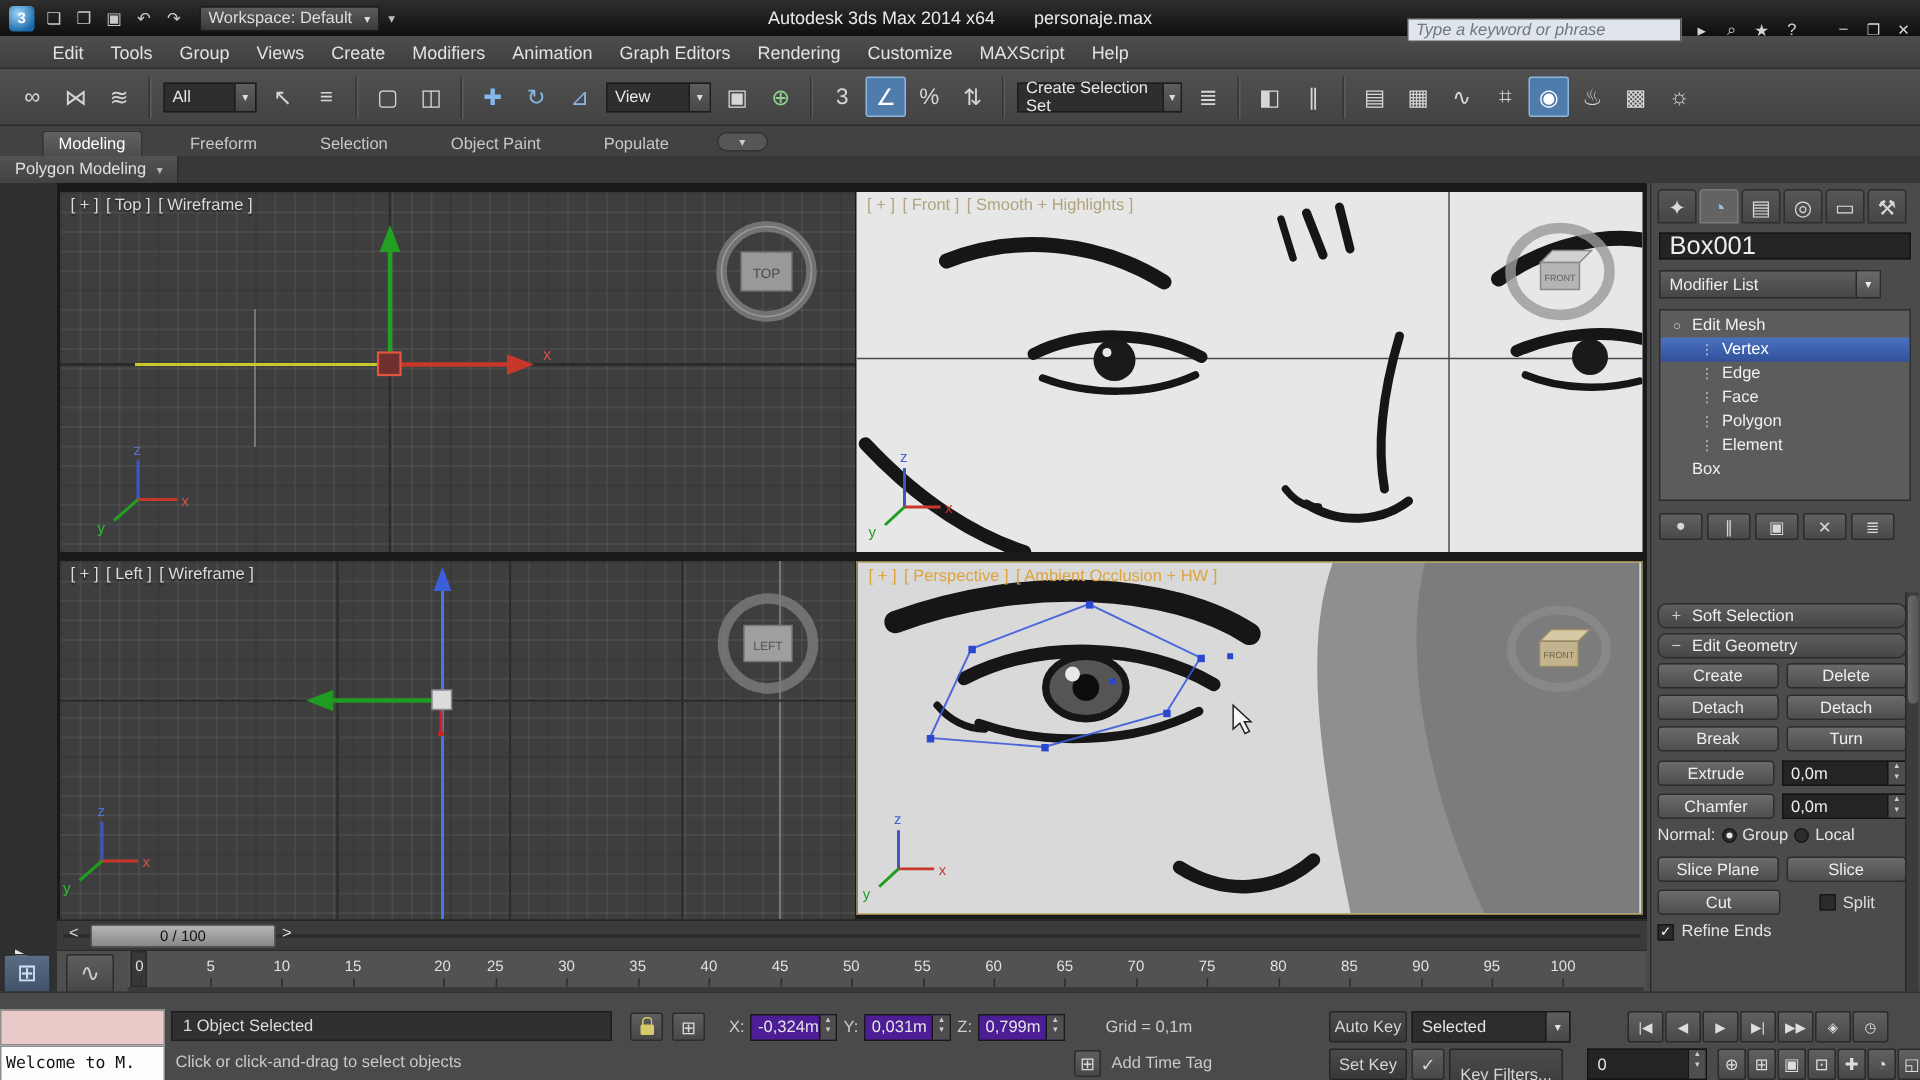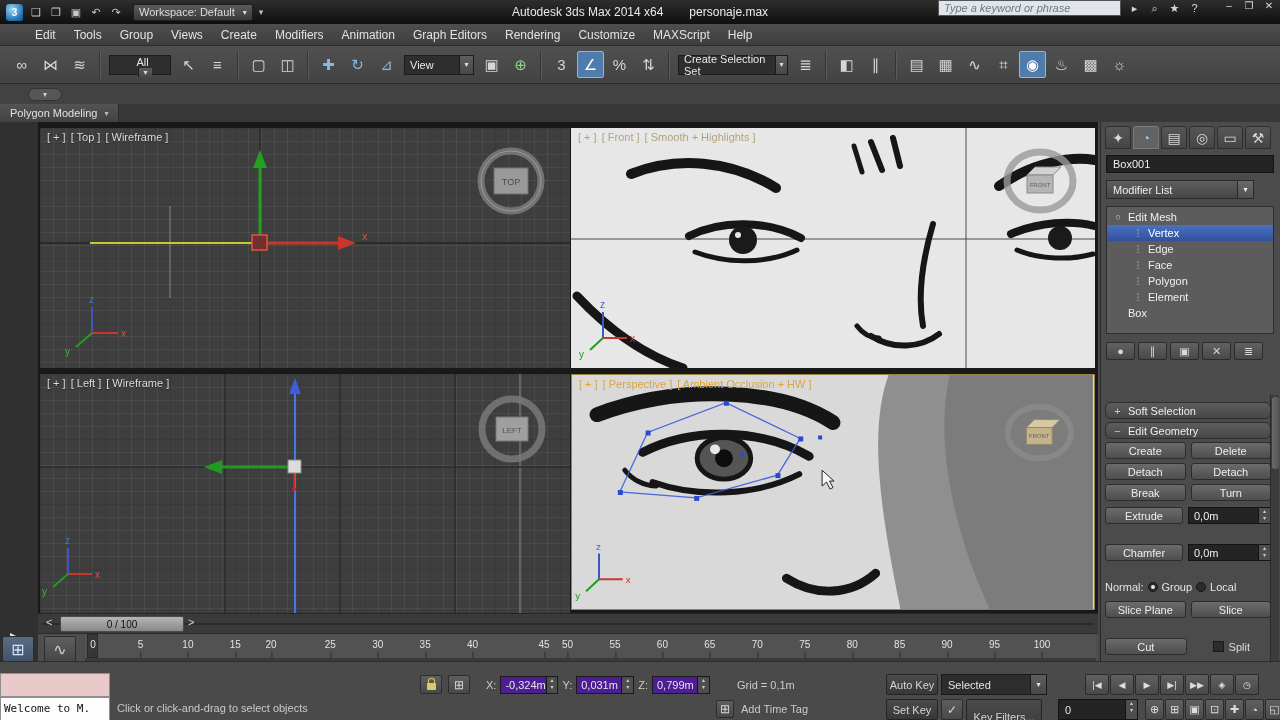--- a/index.html
+++ b/index.html
@@ -19,21 +19,21 @@
   .qa-row{display:flex;gap:2px}
   .qa-btn{width:18px;height:18px;display:flex;align-items:center;justify-content:center;
     color:#c9c9c9;font-size:11px}
   .workspace-dd{height:17px;background:linear-gradient(#5c5c5c,#3a3a3a);
     border:1px solid #1d1d1d;border-radius:2px;display:flex;align-items:center;
     padding:0 5px;gap:8px;color:#ddd;font-size:11px;margin-left:4px}
   .qa-caret{color:#bbb;font-size:9px;margin-left:2px}
   .titlebar-title{position:absolute;left:50%;transform:translateX(-50%);
     display:flex;gap:26px;color:#eaeaea;font-size:12px;white-space:nowrap}
   .tb-right{position:absolute;right:4px;top:0;height:40px;display:flex;
-    gap:6px}
+    align-items:center;gap:6px}
   .search-input{width:183px;height:16px;background:#dfe5ea;border:1px solid #555;
     font-family:"Liberation Sans",sans-serif;font-size:11px;font-style:italic;
     color:#333;padding:0 5px}
   .search-input::placeholder{color:#6e7880;font-style:italic}
   .ic-row{display:flex;gap:5px}
   .ic-btn{color:#cfd5da;font-size:11px;display:flex;align-items:center;justify-content:center;
     width:15px;height:16px}
   .win-row{display:flex;gap:6px;margin-left:14px}
   .win-btn{color:#d8d8d8;font-size:10px;width:14px;text-align:center}
 
@@ -101,21 +101,21 @@
 
   
   .command-panel{position:absolute;left:1100px;top:122px;width:180px;height:539px;
     background:#4b4b4b;border-left:1px solid #2a2a2a}
   .cp-tabs{position:absolute;left:4px;top:4px;display:flex;gap:2px}
   .cp-tab{width:26px;height:23px;display:flex;align-items:center;justify-content:center;
     font-size:14px;color:#d8d8d8;background:linear-gradient(#565656,#454545);
     border:1px solid #2e2e2e;border-radius:3px 3px 0 0}
   .cp-tab.active{background:#636363;border-color:#7a7a7a}
   .cp-name{position:absolute;left:5px;top:33px;width:168px;height:18px;background:#242424;
-    border:1px solid #141414;color:#eee;font-size:11px;padding:0 6px;
+    border:1px solid #141414;color:#eee;font-size:17px;padding:0 6px;
     font-family:"Liberation Sans",sans-serif}
   .cp-modlist{position:absolute;left:5px;top:58px;width:148px;height:19px;
     background:linear-gradient(#5e5e5e,#464646);border:1px solid #2a2a2a;
     display:flex;align-items:center;justify-content:space-between;padding-left:6px;
     color:#eee;font-size:11px}
   .cp-modlist .dd-box{width:16px;height:17px;display:flex;align-items:center;
     justify-content:center;font-size:8px;background:linear-gradient(#6a6a6a,#505050);
     border-left:1px solid #2a2a2a}
   .cp-stack{position:absolute;left:5px;top:84px;width:168px;height:128px;background:#5c5c5c;
     border:1px solid #2d2d2d;padding-top:2px;overflow:hidden}
@@ -134,21 +134,21 @@
     display:flex;align-items:center;gap:6px;padding-left:7px;color:#eee;font-size:11px}
   .rollout-header.soft{top:280px}
   .rollout-header.eg{top:300px}
   .roll-sign{width:9px;text-align:center;color:#ccc}
 
   .eg-body{position:absolute;left:4px;top:320px;width:166px}
   .eg-grid{display:grid;grid-template-columns:1fr 1fr;gap:4px 5px;margin-bottom:6px}
   .eg-btn{height:17px;background:linear-gradient(#6b6b6b,#4e4e4e);border:1px solid #2c2c2c;
     border-radius:3px;color:#eee;font-size:11px;display:flex;align-items:center;
     justify-content:center}
-  .eg-row{display:flex;gap:5px;margin-bottom:20px}
+  .eg-row{display:flex;gap:5px;margin-bottom:5px}
   .eg-row .eg-btn{flex:1}
   .eg-spin{flex:1;height:17px;background:#242424;border:1px solid #141414;display:flex;
     align-items:center;justify-content:space-between;padding-left:5px;color:#eee;font-size:11px}
   .spin-arrows{display:flex;flex-direction:column;width:12px;height:15px;
     background:#4e4e4e;border-left:1px solid #141414}
   .spin-arrows i{font-style:normal;font-size:6px;line-height:7px;text-align:center;color:#ccc}
   .eg-normal{display:flex;align-items:center;gap:4px;color:#e4e4e4;font-size:11px;
     margin:3px 0 8px 0}
   .radio{width:10px;height:10px;border-radius:50%;background:#2c2c2c;border:1px solid #171717;
     display:inline-flex;align-items:center;justify-content:center}
@@ -292,21 +292,21 @@
       <div class="menu-item">Customize</div>
       <div class="menu-item">MAXScript</div>
       <div class="menu-item">Help</div>
     </div>
 
   <div class="toolbar">
       <div class="tb-btn">∞</div>
       <div class="tb-btn">⋈</div>
       <div class="tb-btn">≋</div>
       <div class="tb-sep"></div>
-      <div class="tb-dd" style="width: 62px; flex-direction: column;">
+      <div class="tb-dd" style="width: 62px;">
         <span class="tb-dd-val">All</span>
         <span class="tb-dd-arrow">▾</span>
       </div>
       <div class="tb-btn">↖</div>
       <div class="tb-btn">≡</div>
       <div class="tb-sep"></div>
       <div class="tb-btn">▢</div>
       <div class="tb-btn">◫</div>
       <div class="tb-sep"></div>
       <div class="tb-btn" style="color: rgb(134, 183, 232);">✚</div>
@@ -337,20 +337,27 @@
       <div class="tb-btn">▦</div>
       <div class="tb-btn">∿</div>
       <div class="tb-btn">⌗</div>
       <div class="tb-btn active">◉</div>
       <div class="tb-btn">♨</div>
       <div class="tb-btn">▩</div>
       <div class="tb-btn">☼</div>
     </div>
 
   <div class="ribbontabs">
+    <div style="display:flex;gap:22px;align-items:flex-end">
+        <div class="ribbon-tab active">Modeling</div>
+        <div class="ribbon-tab">Freeform</div>
+        <div class="ribbon-tab">Selection</div>
+        <div class="ribbon-tab">Object Paint</div>
+        <div class="ribbon-tab">Populate</div>
+      </div>
     <div class="ribbon-toggle">
       <span>▾</span>
     </div>
   </div>
   <div class="ribbonsub">
     <div class="subtab">
       <span>Polygon Modeling</span>
       <span class="dd-caret">▾</span>
     </div>
   </div>
@@ -657,45 +664,46 @@
     <div class="ts-handle">0 / 100</div>
     <div class="ts-next">&gt;</div>
   </div>
   <div class="trackbar">
     <div class="ruler">
       <div class="frame-marker"></div>
     <div class="tick-label" style="left: 8px;">0</div>
         <div class="tick-label" style="left: 55.45px;">5</div>
         <div class="tick-label" style="left: 102.9px;">10</div>
         <div class="tick-label" style="left: 150.35px;">15</div>
-        <div class="tick-label" style="left: 186px; text-align: center;">20</div>
+        <div class="tick-label" style="left: 210px; text-align: center;">20</div>
         <div class="tick-label" style="left: 245.25px;">25</div>
         <div class="tick-label" style="left: 292.7px;">30</div>
         <div class="tick-label" style="left: 340.15px;">35</div>
         <div class="tick-label" style="left: 387.6px;">40</div>
-        <div class="tick-label" style="left: 435.05px; margin-left: 24px;">45</div>
+        <div class="tick-label" style="left: 435.05px;">45</div>
         <div class="tick-label" style="left: 482.5px;">50</div>
         <div class="tick-label" style="left: 529.95px;">55</div>
         <div class="tick-label" style="left: 577.4px;">60</div>
         <div class="tick-label" style="left: 624.85px;">65</div>
         <div class="tick-label" style="left: 672.3px;">70</div>
         <div class="tick-label" style="left: 719.75px;">75</div>
         <div class="tick-label" style="left: 767.2px;">80</div>
         <div class="tick-label" style="left: 814.65px;">85</div>
         <div class="tick-label" style="left: 862.1px;">90</div>
         <div class="tick-label" style="left: 909.55px;">95</div>
         <div class="tick-label" style="left: 957px;">100</div>
       </div>
   </div>
   <div class="corner-btn blue">⊞</div>
   <div class="corner-btn curve">∿</div>
 
   <div class="statusbar">
     <div class="macro-recorder"></div>
     <div class="mini-listener">Welcome to M.</div>
+    <div class="sel-status">1 Object Selected</div>
     <div class="sb-icon-btn lock-wrap">
       <span class="lock-icon"></span>
     </div>
     <div class="sb-icon-btn absmode">⊞</div>
     <div class="coords">
       <span class="c-label">X:</span>
       <div class="c-field">
         <span>-0,324m</span>
         <span class="spin-arrows">
             <i>▴</i>

